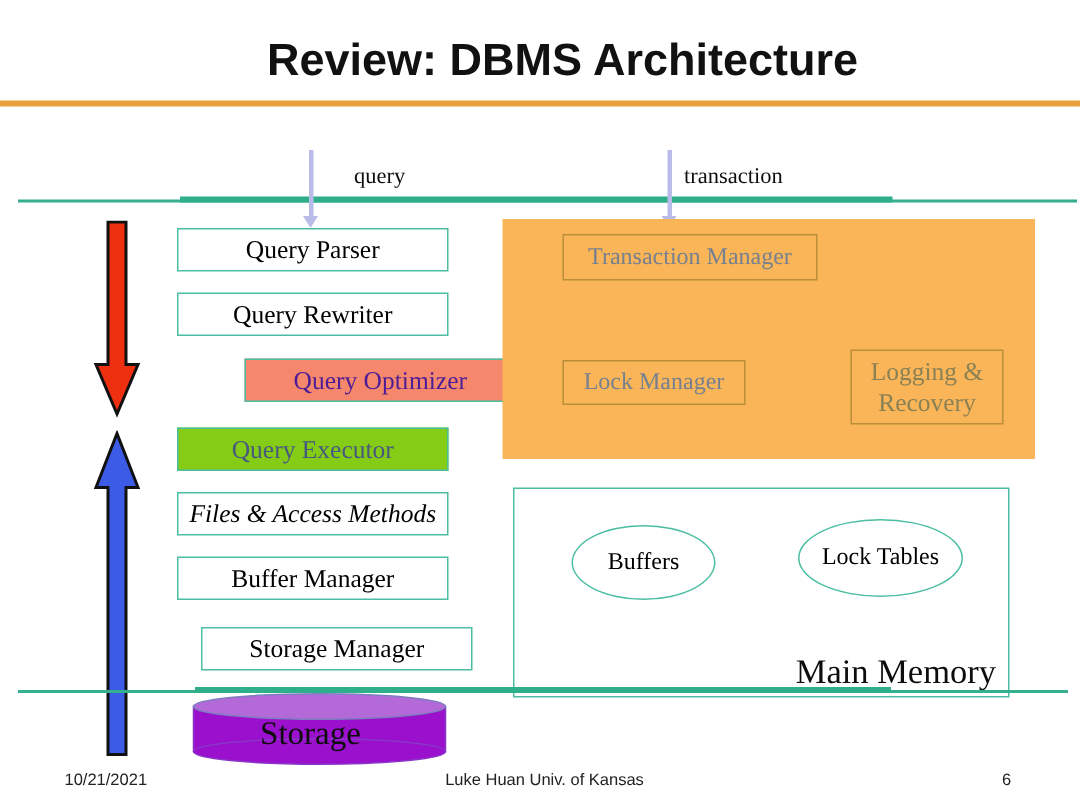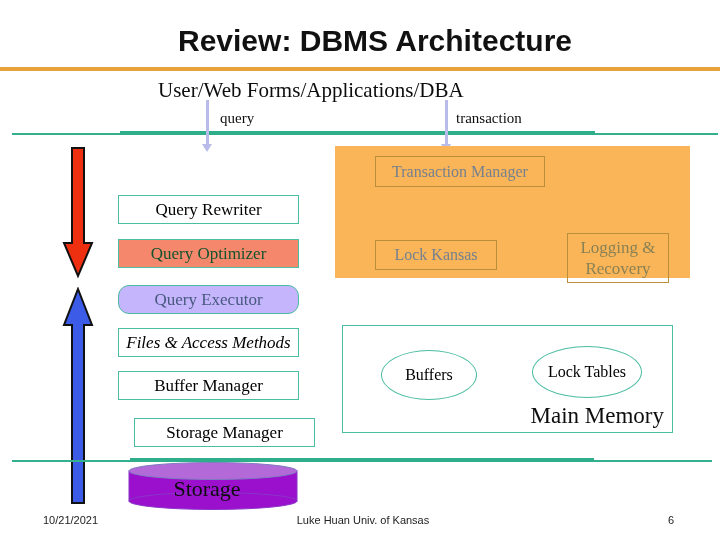--- a/index.html
+++ b/index.html
@@ -27,34 +27,34 @@
     border-top:8px solid #b9bce8;
   }
   .flow-label { position:absolute; font-size:15px; color:#0d0d0d; }
 
   .lbox {
     position:absolute; left:118px; width:181px; height:29px;
     border:1px solid #4bbda2; background:#fff; color:#000;
     display:flex; align-items:center; justify-content:center;
     font-size:17px;
   }
-  .lbox.optimizer { background:#f5876d; color:#14532d; }
-  .lbox.executor  { background:#c4b5fd; color:#47597e;border-radius:11px; }
+  .lbox.optimizer { background:#f5876d; color:#4c1d95;margin-left:45px; }
+  .lbox.executor  { background:#84cc16; color:#47597e; }
 
-  .orange-panel { position:absolute; left:335px; top:146px; width:355px; height:132px; background:#f9b557; }
+  .orange-panel { position:absolute; left:335px; top:146px; width:355px; height:160px; background:#f9b557; }
   .obox {
     position:absolute; border:1px solid #bb8f3a; color:#76808f;
     display:flex; align-items:center; justify-content:center; text-align:center;
     font-size:16px; line-height:1.25;
   }
   .obox.tm { left:40px;  top:10px; width:170px; height:31px; }
   .obox.lm { left:40px;  top:94px; width:122px; height:30px; }
   .obox.lr { left:232px; top:87px; width:102px; height:50px; font-size:17px; color:#8a8154; padding:0 4px;font-family:Liberation Serif, serif; }
 
-  .mm-box { position:absolute; left:342px; top:325px; width:331px; height:108px; border:1px solid #4bbda2; background:#fff; }
+  .mm-box { position:absolute; left:342px; top:325px; width:331px; height:140px; border:1px solid #4bbda2; background:#fff; }
   .ellipse {
     position:absolute; border:1px solid #4bbda2; border-radius:50%; background:#fff;
     display:flex; align-items:center; justify-content:center; font-size:16px; color:#000;
   }
   .ellipse.buffers { left:38px; top:24px; width:96px;  height:50px; }
   .ellipse.locktables { left:189px; top:20px; width:110px; height:52px; }
   .mm-label { position:absolute; right:8px; bottom:3px; font-size:23px; color:#0d0d0d;margin-top:43px; }
 
   .big-arrow { position:absolute; }
   .storage-svg { position:absolute; left:128px; top:461px; }
@@ -68,54 +68,54 @@
   .footer.page { left:668px; top:514px; }
 </style>
 </head>
 <body>
 
 <div class="slide">
 
   <div class="title">Review: DBMS Architecture</div>
   <div class="title-rule"></div>
 
-  <div class="subtitle">User/Web Forms/Applications/DBA</div>
 
   <div class="teal-thin" style="left:12px; top:133px; width:706px;"></div>
   <div class="teal-thick" style="left:120px; top:131px; width:475px;"></div>
 
   <div class="flow-arrow" style="left:202px; top:100px;">
     <div class="stem"></div>
     <div class="head"></div>
   </div>
   <div class="flow-arrow" style="left:441px; top:100px;">
     <div class="stem"></div>
     <div class="head"></div>
   </div>
-  <div class="flow-label" style="left:220px; top:110px;">query</div>
+  <div class="flow-label" style="left:236px; top:110px;">query</div>
   <div class="flow-label" style="left:456px; top:110px;">transaction</div>
 
   <svg class="big-arrow" style="left:61px; top:147px;" width="34" height="132">
     <polygon points="11,1 23,1 23,96 31,96 17,129 3,96 11,96" fill="#ee2f10" stroke="#111" stroke-width="2"></polygon>
   </svg>
 
   <svg class="big-arrow" style="left:61px; top:287px;" width="34" height="218">
     <polygon points="17,2 31,38 23,38 23,216 11,216 11,38 3,38" fill="#3c5ce8" stroke="#111" stroke-width="2"></polygon>
   </svg>
 
+  <div class="lbox" style="top:152px;">Query Parser</div>
   <div class="lbox" style="top:195px;">Query Rewriter</div>
   <div class="lbox optimizer" style="top:239px;">Query Optimizer</div>
   <div class="lbox executor" style="top:285px;">Query Executor</div>
   <div class="lbox" style="top:328px;font-style:italic;">Files &amp; Access Methods</div>
   <div class="lbox" style="top:371px;">Buffer Manager</div>
   <div class="lbox" style="top:418px;margin-left:16px;">Storage Manager</div>
 
   <div class="orange-panel">
     <div class="obox tm">Transaction Manager</div>
-    <div class="obox lm">Lock Kansas</div>
+    <div class="obox lm">Lock Manager</div>
     <div class="obox lr">Logging &amp; Recovery</div>
   </div>
 
   <div class="mm-box">
     <div class="ellipse buffers">Buffers</div>
     <div class="ellipse locktables">Lock Tables</div>
     <div class="mm-label">Main Memory</div>
   </div>
 
   <div class="teal-thin" style="left:12px; top:460px; width:700px;"></div>

